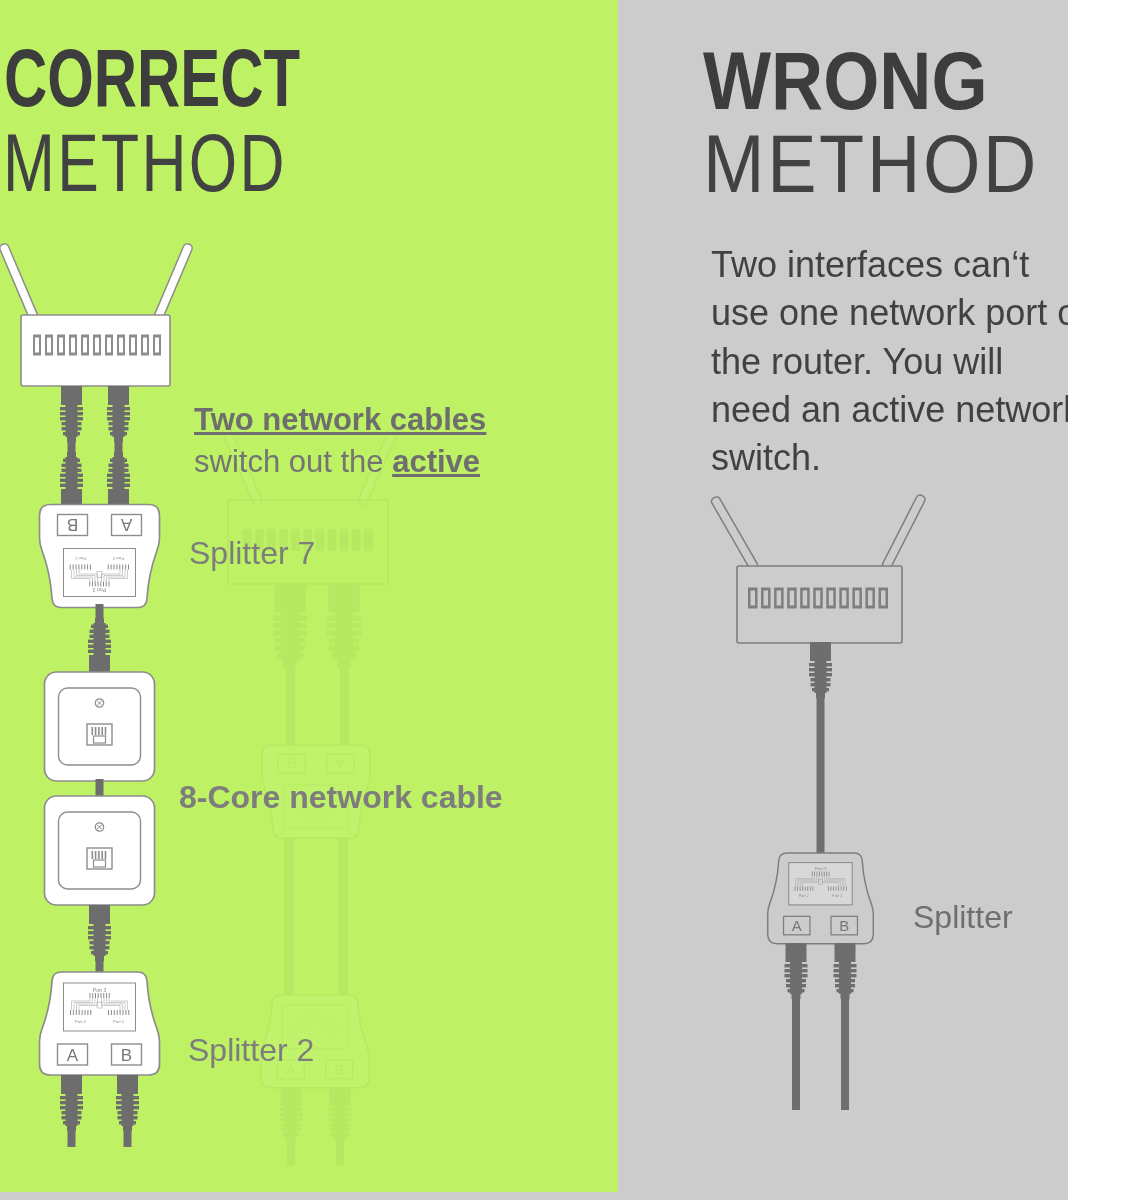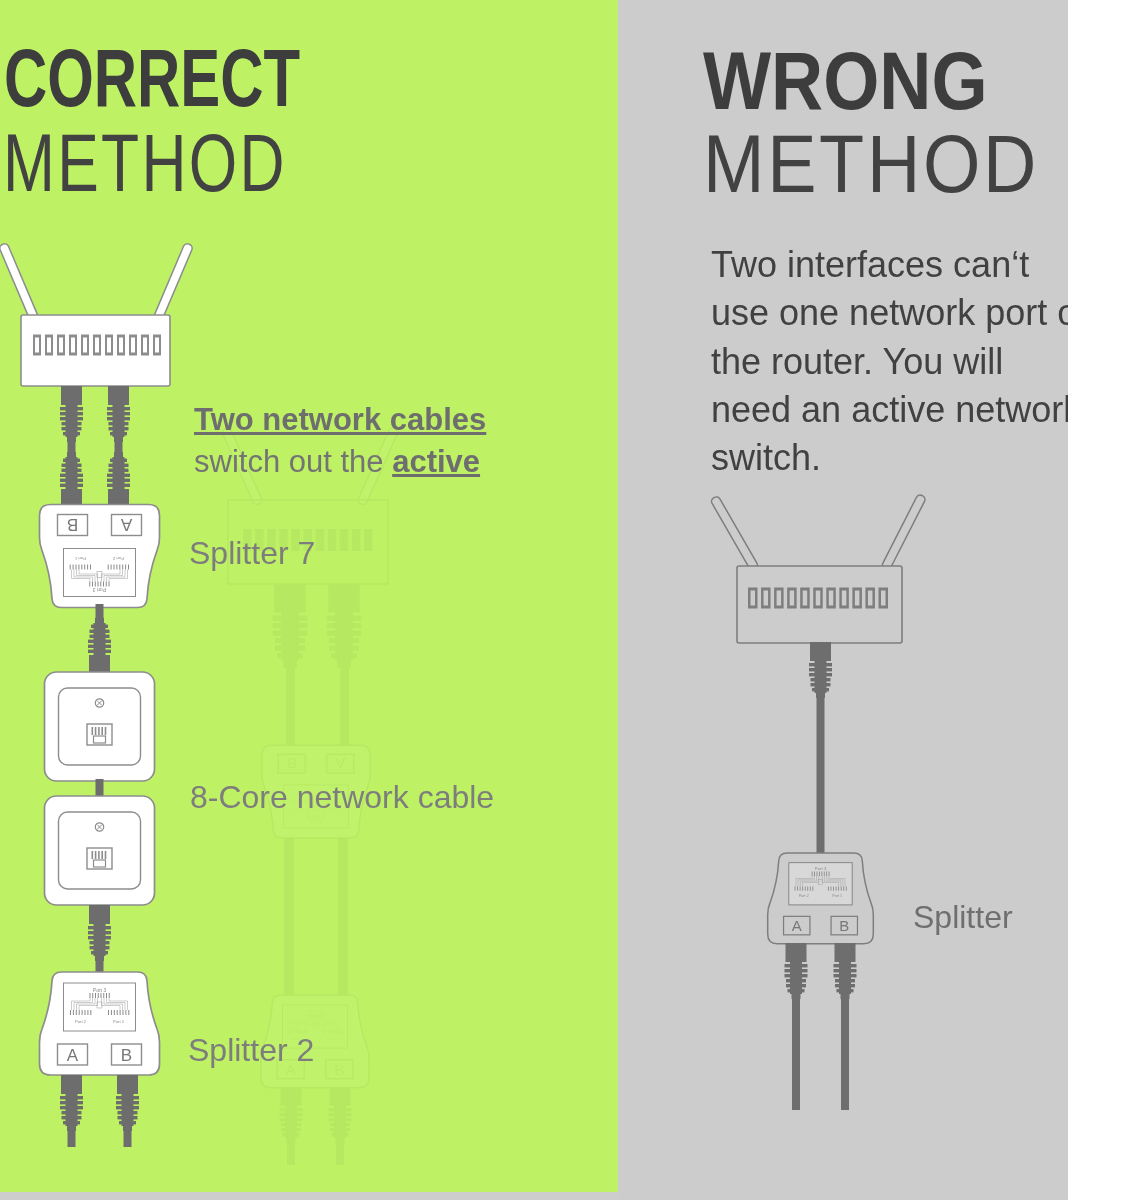--- a/index.html
+++ b/index.html
@@ -13,21 +13,21 @@
      transform-origin:0 0;}
   .h.c1{left:4px;top:37px;font-weight:bold;transform:scaleX(0.73);}
   .h.c2{left:3px;top:122px;font-weight:400;letter-spacing:3px;transform:scaleX(0.76);color:#424242;}
   .h.w1{left:703px;top:40px;font-weight:bold;transform:scaleX(0.88);}
   .h.w2{left:703px;top:123px;font-weight:400;letter-spacing:3px;transform:scaleX(0.90);color:#424242;}
   .caption{position:absolute;left:194px;top:399px;font-size:31px;line-height:42px;
            color:#747474;white-space:nowrap;}
   .caption .b{font-weight:bold;color:#6e6e6e;text-decoration:underline;}
   .lbl{position:absolute;font-size:32px;line-height:1;color:#7d7d7d;white-space:nowrap;}
   .lbl.s1{left:189px;top:537px;}
-  .lbl.core{left:190px;top:781px;}
+  .lbl.core{left:179px;top:781px;font-weight:bold;}
   .lbl.s2{left:188px;top:1034px;}
   .lbl.sr{left:913px;top:901px;color:#6f6f6f;}
   .para{position:absolute;left:711px;top:241px;width:380px;font-size:36px;line-height:48.3px;
         color:#414141;}
 </style>
 </head>
 <body>
 
 <div class="canvas">
 

